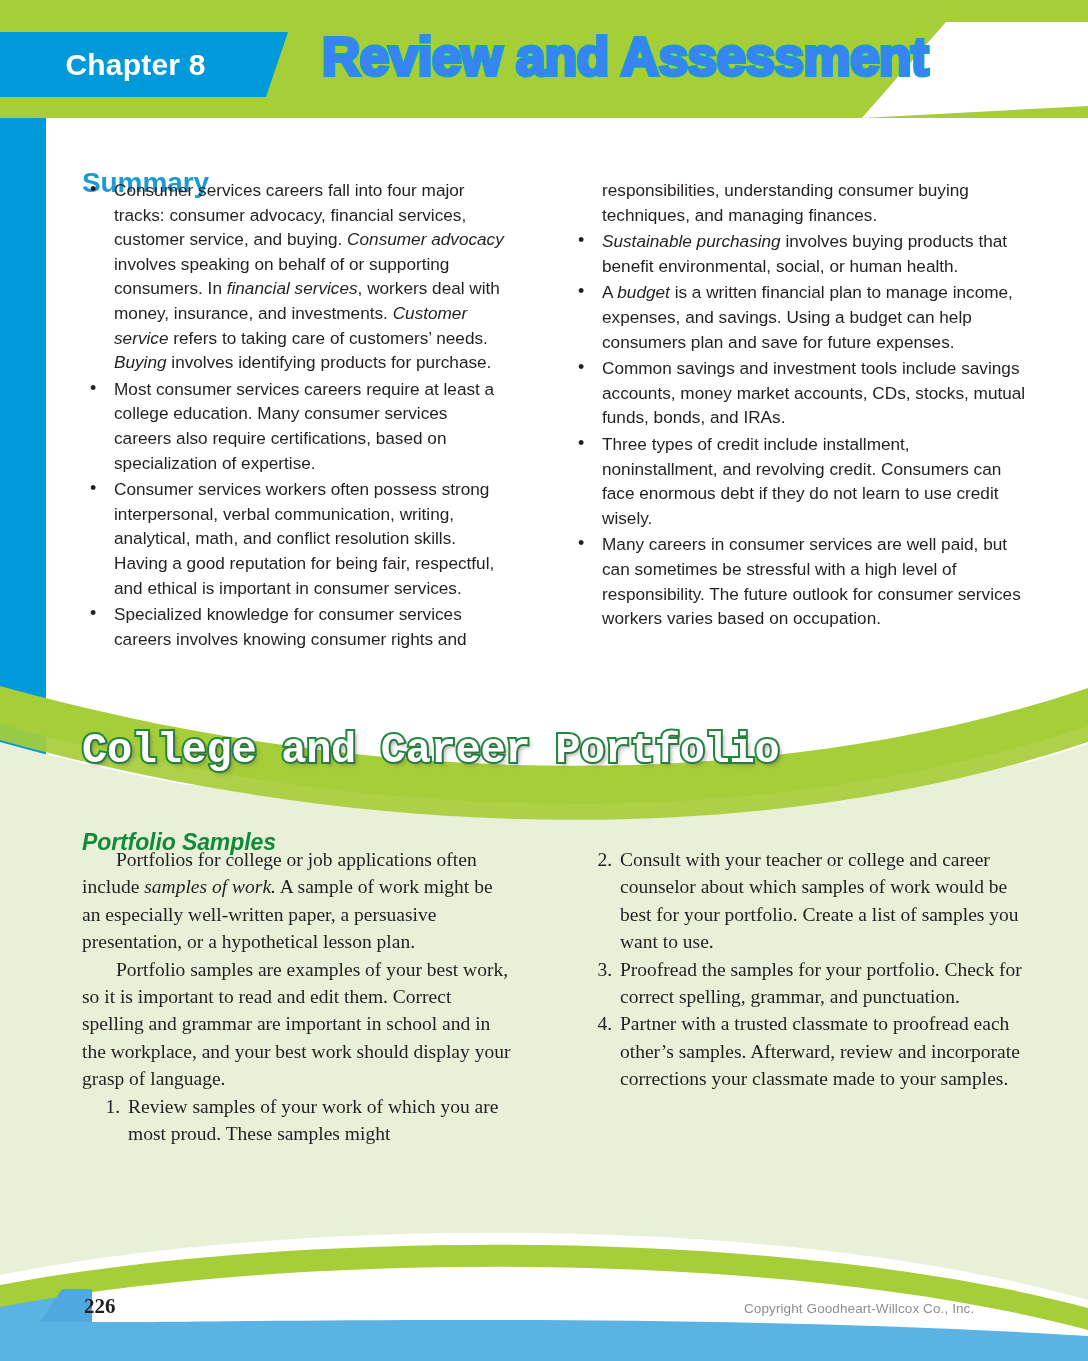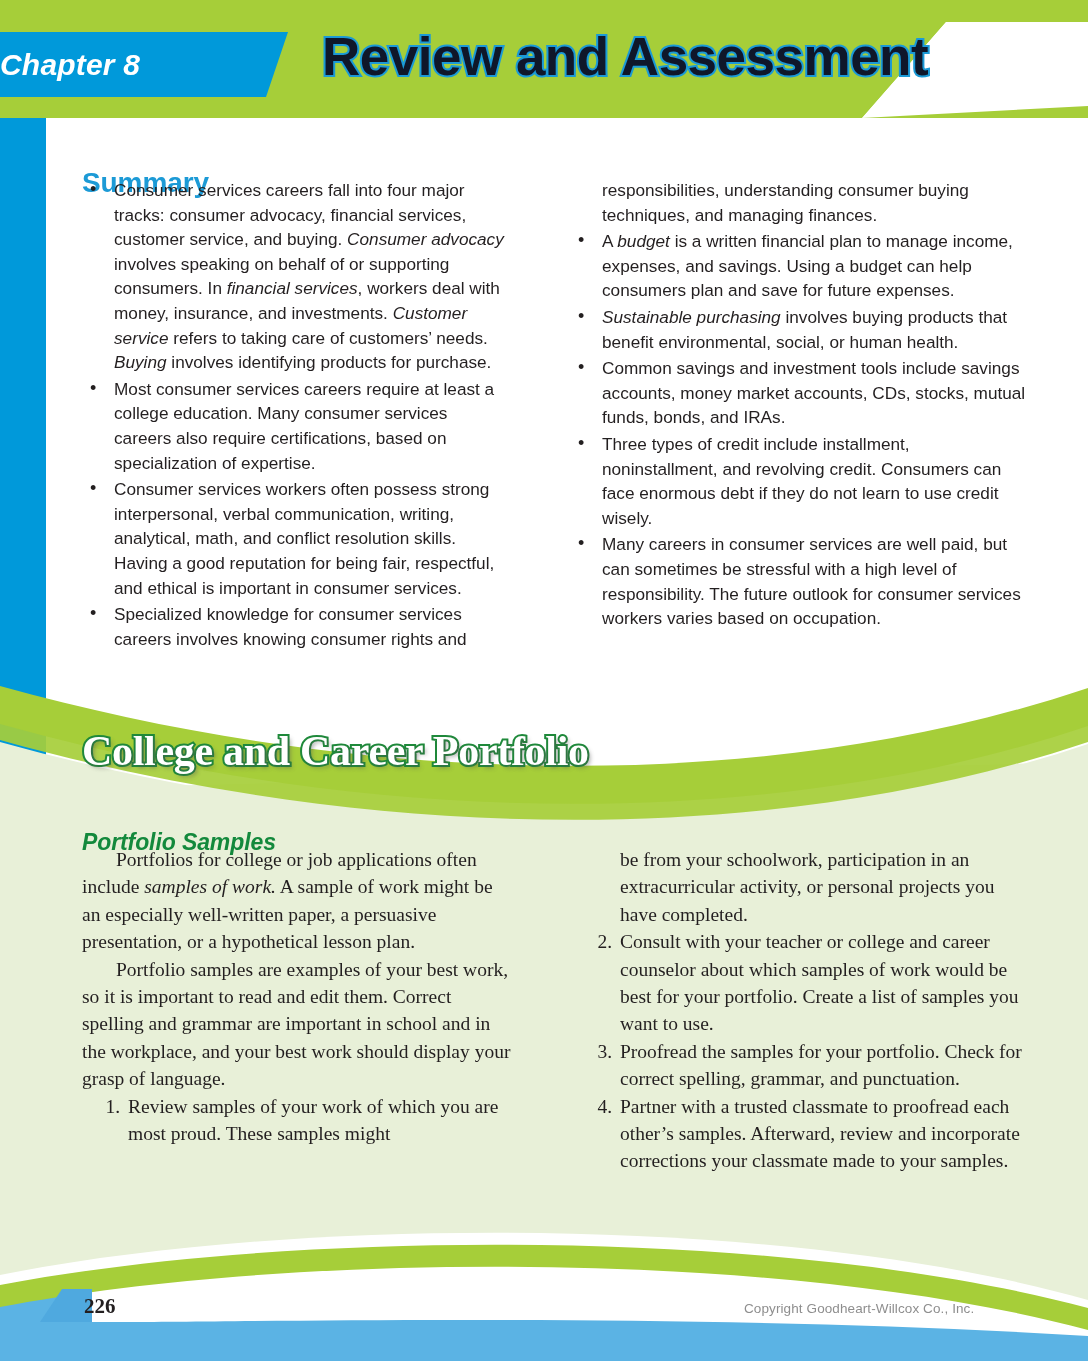--- a/index.html
+++ b/index.html
@@ -36,41 +36,40 @@
 
   
   .chapter-badge {
     position: absolute;
     left: 0px;
     top: 32px;
     width: 285px;
     height: 65px;
     display: flex;
     align-items: center;
-    justify-content: flex-start;
+    justify-content: center;
     z-index: 5;
-    font-style: italic;
   }
   .chapter-badge-label {
     color: #ffffff;
     font-size: 30px;
     font-weight: bold;
     letter-spacing: 0.2px;
     padding-right: 14px;
     font-family: "Liberation Sans", sans-serif;
   }
   .header-title {
     position: absolute;
     left: 322px;
     top: 26px;
     z-index: 6;
     font-size: 53px;
     font-weight: bold;
     letter-spacing: -0.5px;
-    color: #0f172a;
+    color: #3b82f6;
     font-family: "Liberation Sans", sans-serif;
     -webkit-text-stroke: 4px #1C9AD6;
     paint-order: stroke fill;
     text-shadow: 0 0 1px #1C9AD6;
   }
 
   
   .summary-section {
     position: absolute;
     left: 0; top: 136px;
@@ -133,21 +132,21 @@
   
   .portfolio-banner-title {
     position: absolute;
     left: 82px;
     top: 727px;
     z-index: 7;
     font-size: 42px;
     font-weight: bold;
     letter-spacing: -0.3px;
     color: #ffffff;
-    font-family: Liberation Serif, serif;
+    font-family: Liberation Mono, monospace;
     -webkit-text-stroke: 4px #1F8A3B;
     paint-order: stroke fill;
     text-shadow: 3px 3px 4px rgba(80,80,80,0.45);
   }
 
   
   .portfolio-body {
     position: absolute;
     left: 0;
     top: 806px;
@@ -295,22 +294,22 @@
             <li>Most consumer services careers require at least a college education. Many consumer services careers also require certifications, based on specialization of expertise.</li>
             <li>Consumer services workers often possess strong interpersonal, verbal communication, writing, analytical, math, and conflict resolution skills. Having a good reputation for being fair, respectful, and ethical is important in consumer services.</li>
             <li>Specialized knowledge for consumer services careers involves knowing consumer rights and</li>
           </ul>
       </div>
       <div class="summary-col right">
         <ul class="bullets">
           <li class="cont">responsibilities, understanding consumer buying techniques, and managing finances.</li>
         </ul>
         <ul class="bullets">
+            <li><i>Sustainable purchasing</i> involves buying products that benefit environmental, social, or human health.</li>
             <li>A <i>budget</i> is a written financial plan to manage income, expenses, and savings. Using a budget can help consumers plan and save for future expenses.</li>
-            <li><i>Sustainable purchasing</i> involves buying products that benefit environmental, social, or human health.</li>
             <li>Common savings and investment tools include savings accounts, money market accounts, CDs, stocks, mutual funds, bonds, and IRAs.</li>
             <li>Three types of credit include installment, noninstallment, and revolving credit. Consumers can face enormous debt if they do not learn to use credit wisely.</li>
             <li>Many careers in consumer services are well paid, but can sometimes be stressful with a high level of responsibility. The future outlook for consumer services workers varies based on occupation.</li>
           </ul>
       </div>
     </div>
   </section>
 
   <div class="portfolio-banner-title">College and Career Portfolio</div>
 
@@ -322,23 +321,20 @@
         <div>
             <p>Portfolios for college or job applications often include <i>samples of work.</i> A sample of work might be an especially well-written paper, a persuasive presentation, or a hypothetical lesson plan.</p>
             <p>Portfolio samples are examples of your best work, so it is important to read and edit them. Correct spelling and grammar are important in school and in the workplace, and your best work should display your grasp of language.</p>
           </div>
         <ol class="steps">
             <li><span class="num">1.</span>Review samples of your work of which you are most proud. These samples might</li>
           </ol>
       </div>
       <div class="portfolio-col right">
         <ol class="steps">
-          <li class="cont">be from your schoolwork, participation in an extracurricular activity, or personal projects you have completed.</li>
-        </ol>
-        <ol class="steps">
             <li><span class="num">2.</span>Consult with your teacher or college and career counselor about which samples of work would be best for your portfolio. Create a list of samples you want to use.</li>
             <li><span class="num">3.</span>Proofread the samples for your portfolio. Check for correct spelling, grammar, and punctuation.</li>
             <li><span class="num">4.</span>Partner with a trusted classmate to proofread each other’s samples. Afterward, review and incorporate corrections your classmate made to your samples.</li>
           </ol>
       </div>
     </div>
   </section>
 
   <div class="page-number">226</div>
   <div class="copyright">Copyright Goodheart-Willcox Co., Inc.</div>

